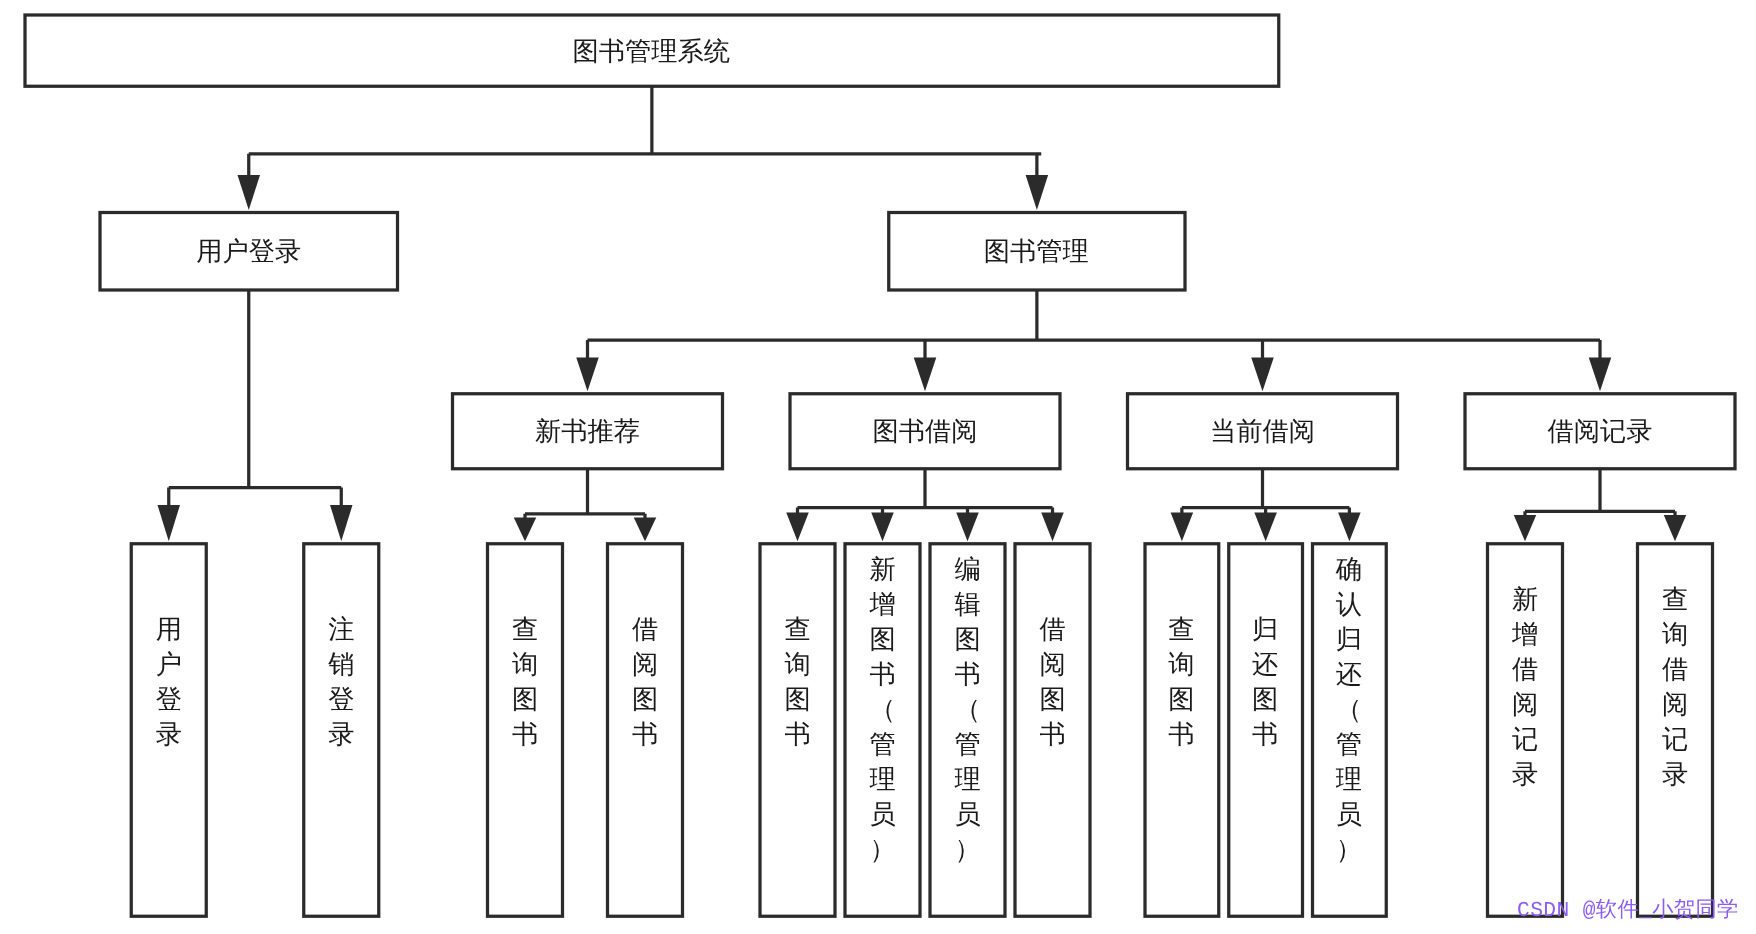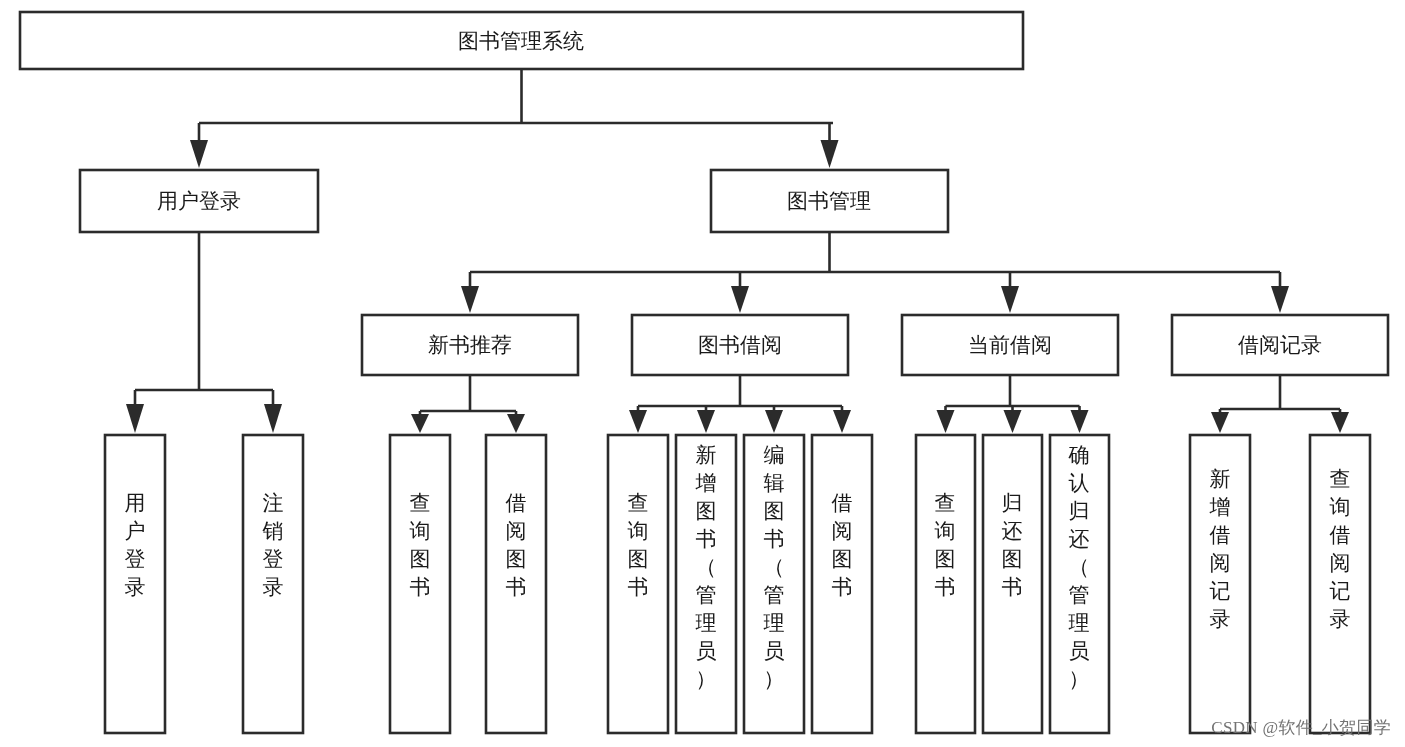--- a/index.html
+++ b/index.html
@@ -54,23 +54,23 @@
   .node-label-vertical {
     font-family: "DejaVu Sans", "Liberation Sans", sans-serif;
     fill: #1a1a1a;
     font-size: 21px;
     text-anchor: middle;
   }
   .watermark {
     position: absolute;
     right: 14px;
     bottom: 8px;
-    font-family: Liberation Serif, serif;
+    font-family: Liberation Mono, monospace;
     font-size: 17px;
-    color: #737373;
+    color: #8b5cf6;
     white-space: nowrap;
     letter-spacing: 0.3px;
     user-select: none;
   }
 </style>
 </head>
 <body>
 
 <div id="diagram-root">
 

